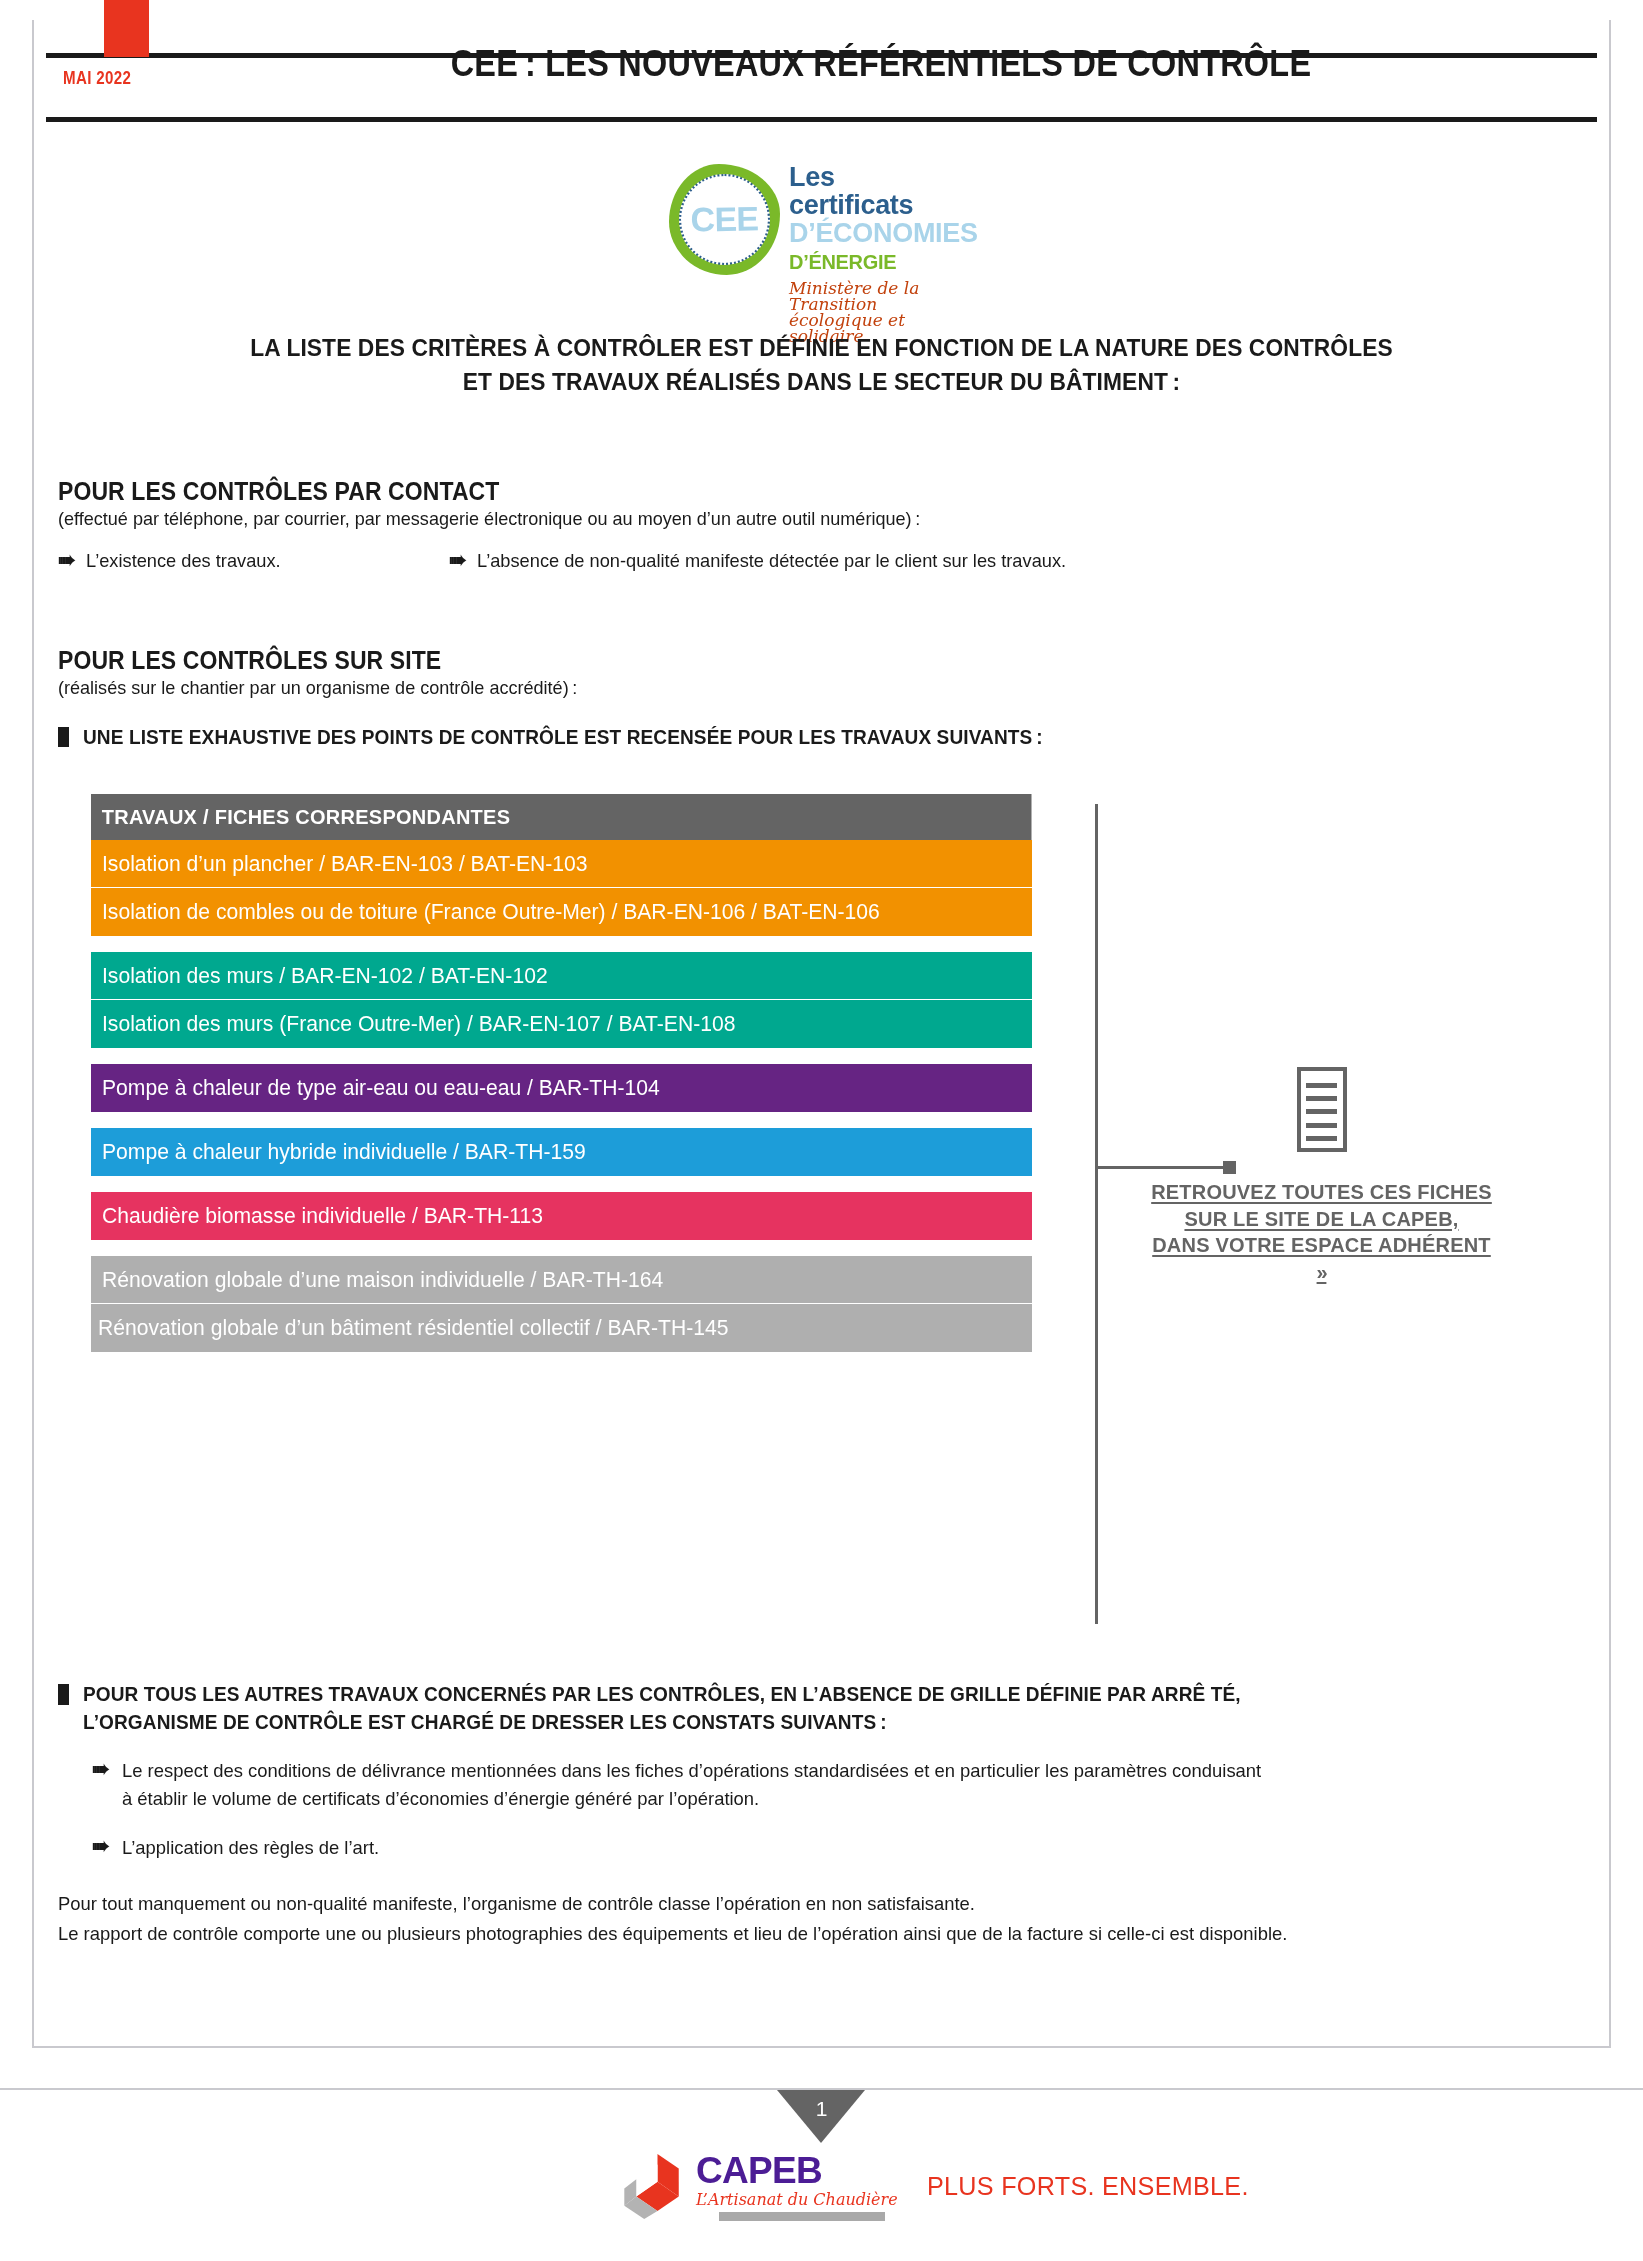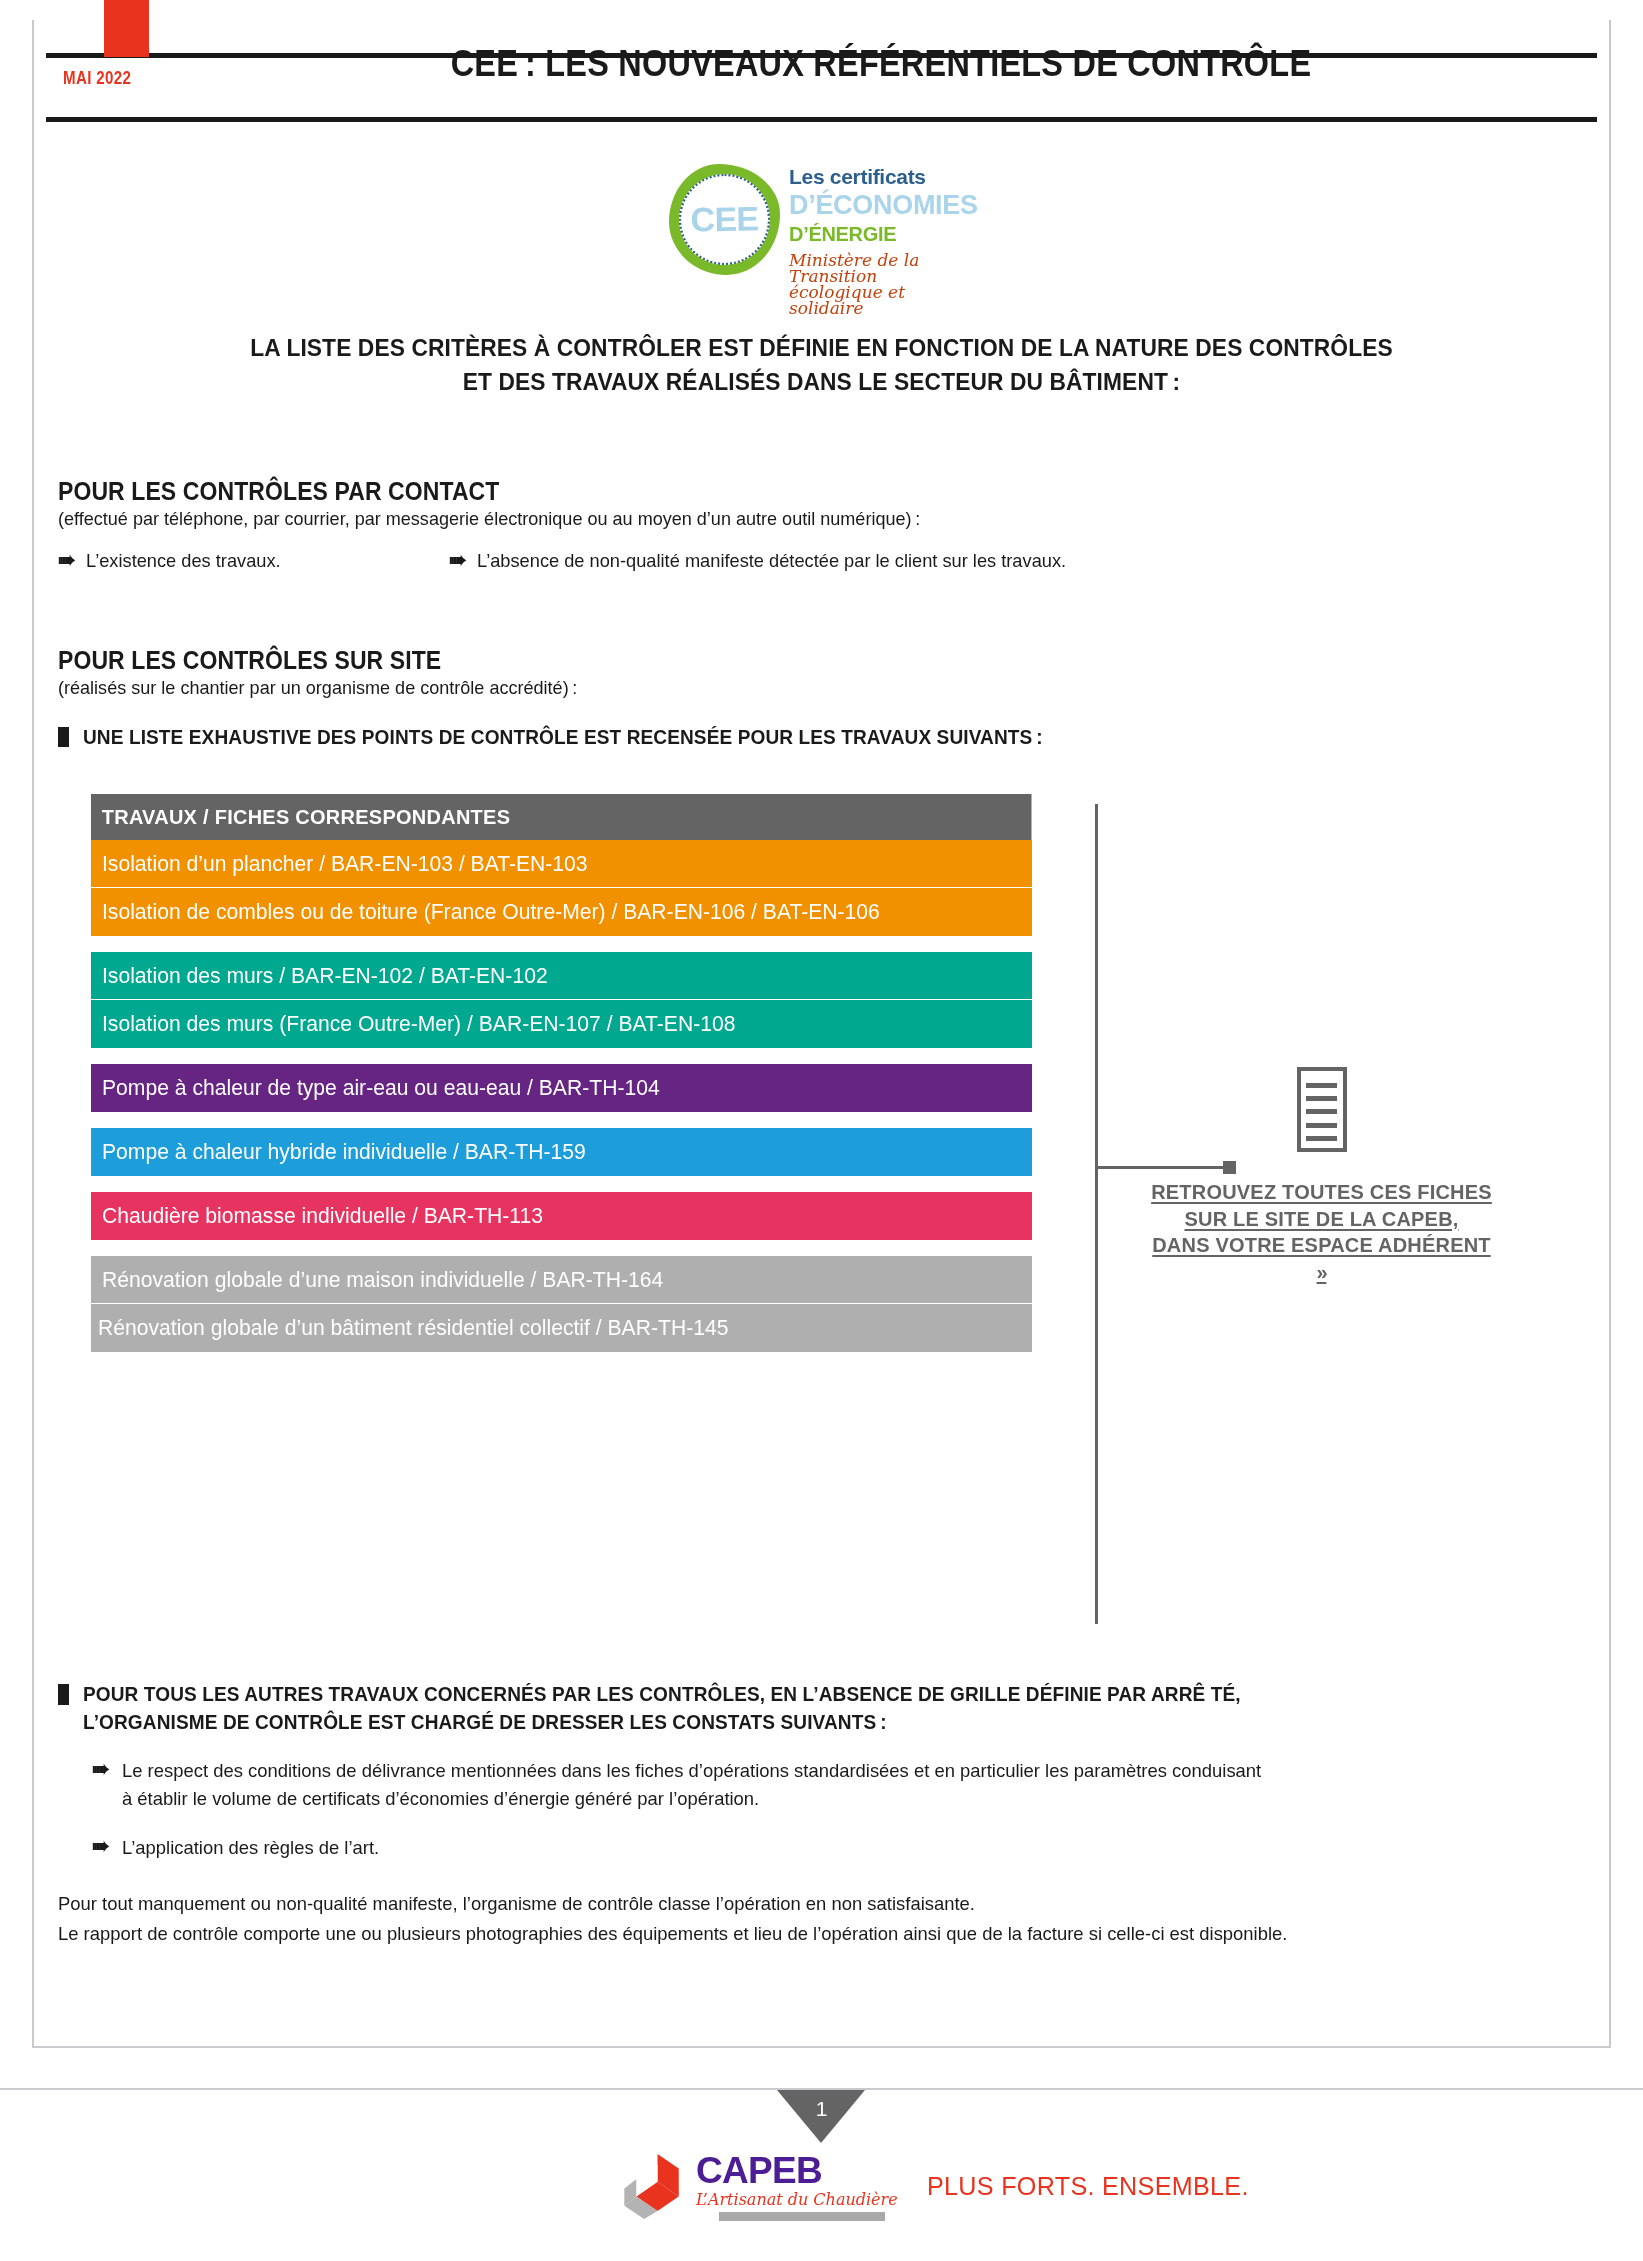--- a/index.html
+++ b/index.html
@@ -43,21 +43,21 @@
     position:absolute;left:12.6px;top:12.6px;width:91px;height:91px;background:#ffffff;
     border-radius:50%;border:2px dotted #2d5e8e;box-sizing:border-box;
   }
   .cee-seal-text{
     position:absolute;left:12.6px;top:12.6px;width:91px;height:91px;
     display:flex;align-items:center;justify-content:center;
     color:#a9d4ea;font-weight:bold;font-size:34px;letter-spacing:-0.7px;
     transform:rotate(-1deg);
   }
   .cee-words{position:absolute;left:123px;top:4px;width:174px;}
-  .cee-l1{color:#2c5f8d;font-weight:bold;font-size:21px;line-height:28px;letter-spacing:-0.3px;}
+  .cee-l1{color:#2c5f8d;font-weight:bold;font-size:27px;line-height:28px;letter-spacing:-0.3px;}
   .cee-l2{color:#a9d4ea;font-weight:bold;font-size:27px;line-height:29px;letter-spacing:-0.3px;}
   .cee-l3{color:#7ab929;font-weight:bold;font-size:20px;line-height:29px;letter-spacing:-0.3px;}
   .cee-sub{color:#c2410c;font-style:italic;font-size:17px;line-height:16px;margin-top:3.3px;font-family:"DejaVu Serif",serif;}
 
   
   .intro{
     position:absolute;left:119px;right:119px;top:331px;
     text-align:center;font-weight:bold;font-size:24.5px;line-height:34px;letter-spacing:0.1px;
     transform:scaleX(.93);transform-origin:center top;
   }

